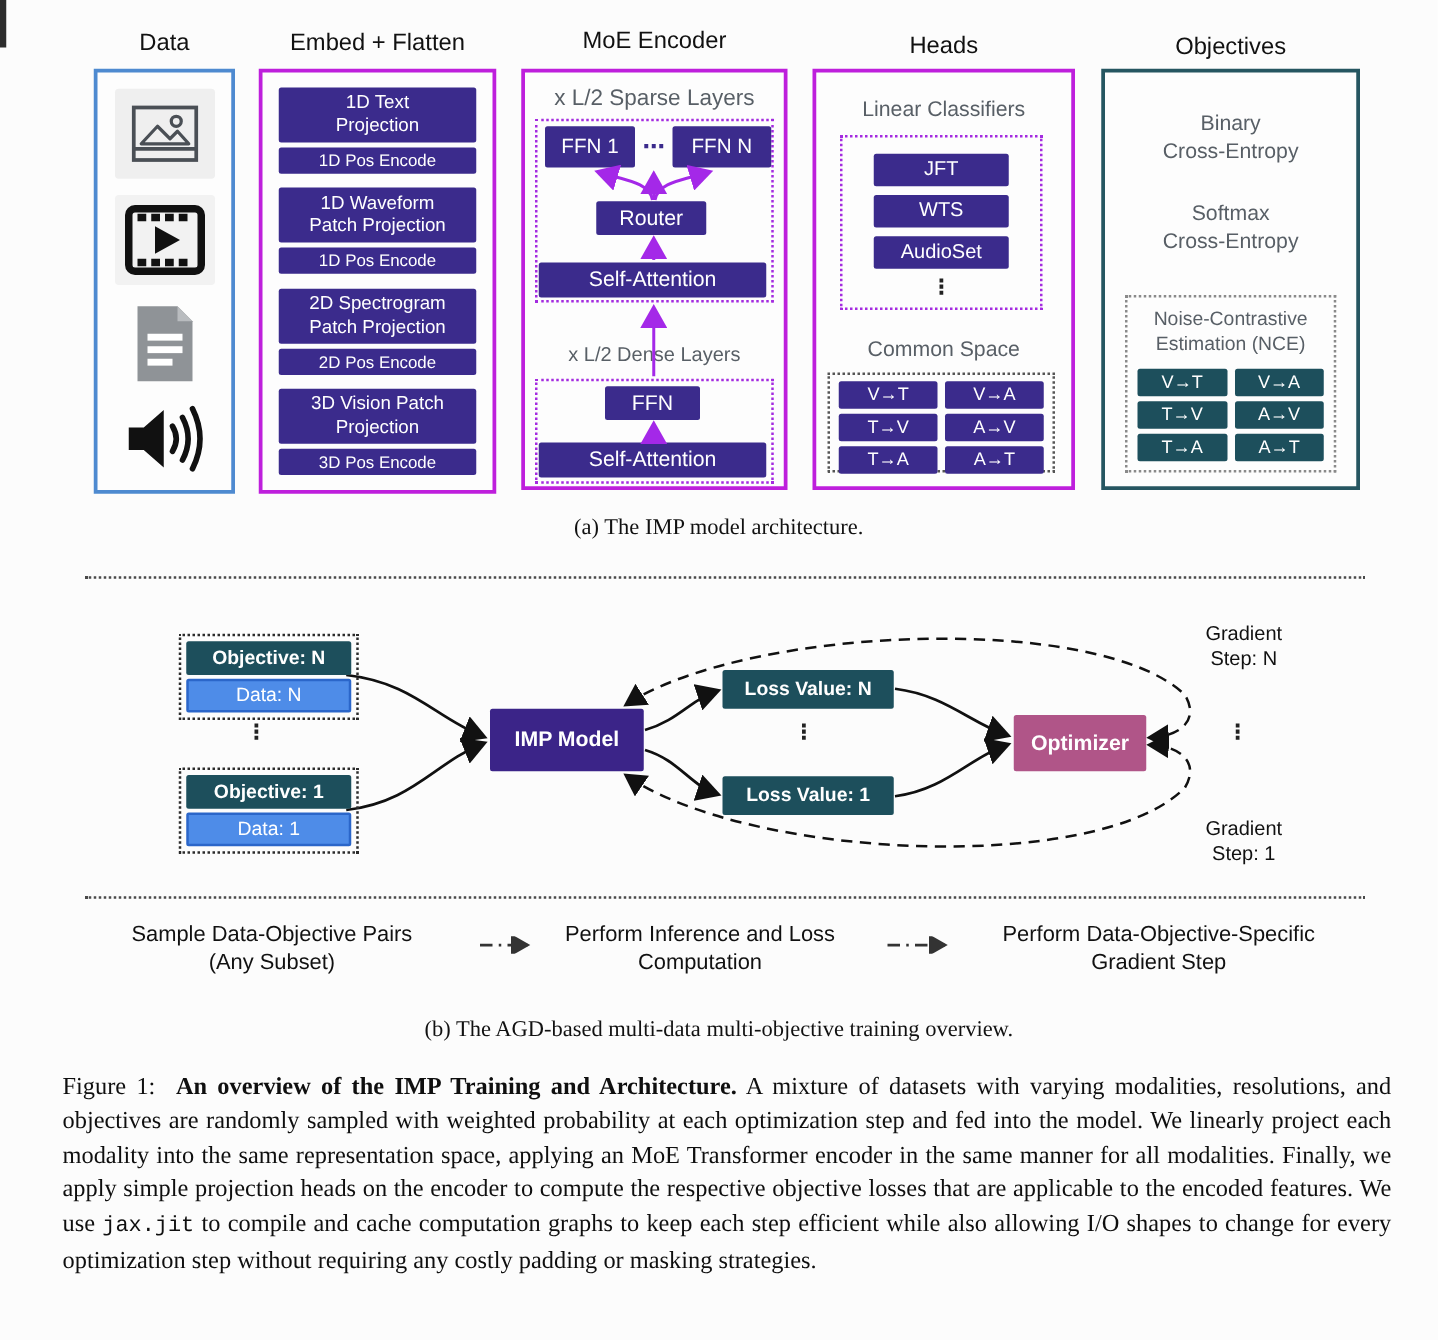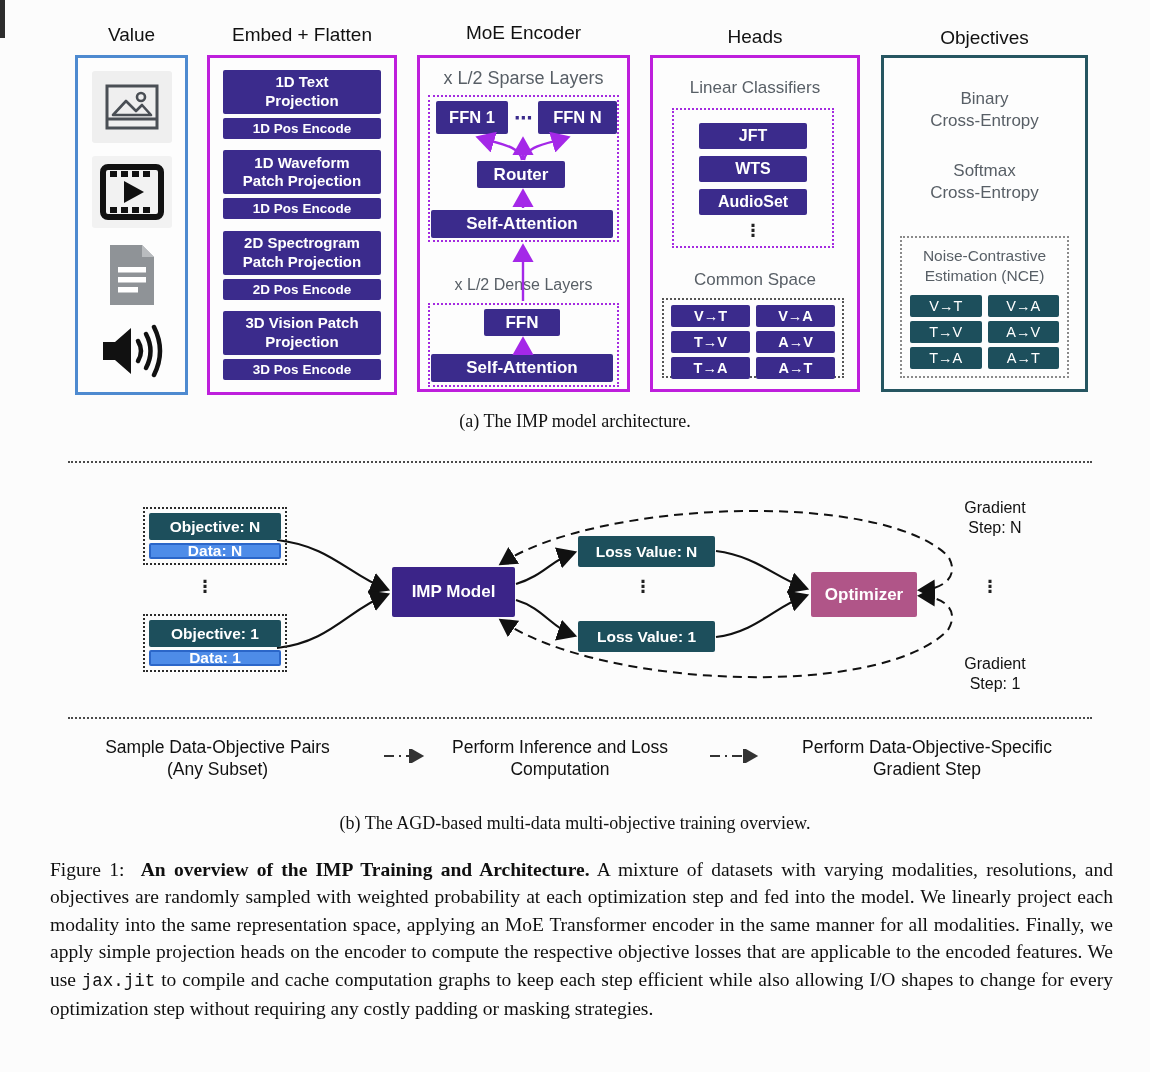--- a/index.html
+++ b/index.html
@@ -9,21 +9,21 @@
   .pre{white-space:pre-line;}
   
   .colhdr{font-size:19px;color:#111;text-align:center;}
   
   .panel{position:absolute;background:#fdfdfd;box-sizing:border-box;}
   .panel-data{border:3px solid #4E8AD0;}
   .panel-magenta{border:3px solid #BE1FDC;}
   .panel-teal{border:3px solid #265661;}
   
   .pbox{background:#3B2B8C;color:#fff;display:flex;align-items:center;justify-content:center;
-        text-align:center;border-radius:2px;box-sizing:border-box;font-weight:bold;}
+        text-align:center;border-radius:2px;box-sizing:border-box;}
   .tealbox{background:#1D4F5C;color:#fff;display:flex;align-items:center;justify-content:center;
         text-align:center;border-radius:2px;box-sizing:border-box;}
   
   .embed-inner{display:flex;flex-direction:column;justify-content:space-between;
         padding:12px 13px;height:100%;box-sizing:border-box;}
   .proj{min-height:44px;font-size:15px;line-height:1.25;}
   .pos{height:21px;margin-top:4px;font-size:13.5px;}
   
   .dot-purple{border:2px dotted #A42BE0;box-sizing:border-box;}
   .dot-gray{border:2px dotted #8a8a8a;box-sizing:border-box;}
@@ -36,40 +36,40 @@
   
   .dotline{position:absolute;border-top:2px dotted #4a4a4a;height:0;}
   
   .serif{font-family:"Liberation Serif","DejaVu Serif",serif;}
   .subcap{font-size:18px;color:#111;text-align:center;width:100%;}
   
   .fbbox{position:absolute;display:flex;align-items:center;justify-content:center;color:#fff;
         font-weight:bold;border-radius:2px;box-sizing:border-box;}
   .grp{position:absolute;width:132px;padding:4px;box-sizing:content-box;}
   .grp .tealbox{height:27px;font-size:15.5px;font-weight:bold;}
-  .databox{height:16px;margin-top:3px;background:#4E8CE8;border:2px solid #2B66C9;color:#fff;
-        font-weight:bold;font-size:15.5px;display:flex;align-items:center;justify-content:center;
+  .databox{height:27px;margin-top:3px;background:#4E8CE8;border:2px solid #2B66C9;color:#fff;
+        font-weight:normal;font-size:15.5px;display:flex;align-items:center;justify-content:center;
         border-radius:2px;box-sizing:border-box;}
   .steplbl{font-size:17.5px;color:#111;text-align:center;line-height:1.25;}
   .gradlbl{font-size:16px;color:#111;text-align:center;line-height:1.25;}
   
   #figcap{font-size:19.5px;line-height:27.4px;text-align:justify;color:#0f0f0f;}
   #figcap .bold{font-weight:bold;}
   #figcap code{font-family:"Liberation Mono","DejaVu Sans Mono",monospace;font-size:17.5px;}
   #watermark{font-size:33px;color:#b5b5b5;opacity:.78;letter-spacing:1px;z-index:5;}
   svg{display:block;}
 </style>
 </head>
 <body>
 
 <div id="page">
 
   <div class="abs" style="left:0;top:0;width:5px;height:38px;background:#2d2d2d;"></div>
 
-  <div class="abs colhdr" style="left:75px;top:24px;width:113px;">Value</div>
+  <div class="abs colhdr" style="left:75px;top:24px;width:113px;">Data</div>
   <div class="abs colhdr" style="left:207px;top:24px;width:190px;">Embed + Flatten</div>
   <div class="abs colhdr" style="left:417px;top:22px;width:213px;">MoE Encoder</div>
   <div class="abs colhdr" style="left:650px;top:26px;width:210px;">Heads</div>
   <div class="abs colhdr" style="left:881px;top:27px;width:207px;">Objectives</div>
 
   <div class="panel panel-data" style="left:75px;top:55px;width:113px;height:340px;display:flex;flex-direction:column;align-items:center;justify-content:space-around;padding:6px 0;">
     <div style="width:80px;height:72px;background:#efefef;border-radius:3px;display:flex;align-items:center;justify-content:center;">
       <svg width="54" height="46" viewBox="0 0 54 46">
         <rect x="2" y="2" width="50" height="42" fill="none" stroke="#4a4f55" stroke-width="3"></rect>
         <line x1="2" y1="35" x2="52" y2="35" stroke="#4a4f55" stroke-width="3"></line>

